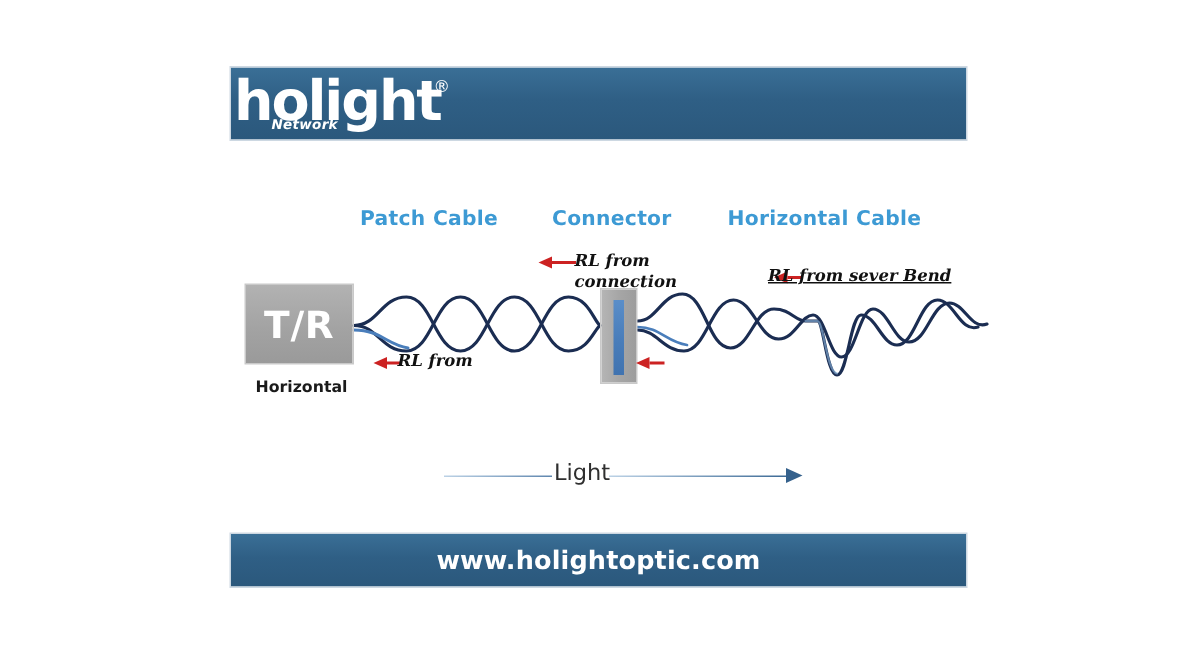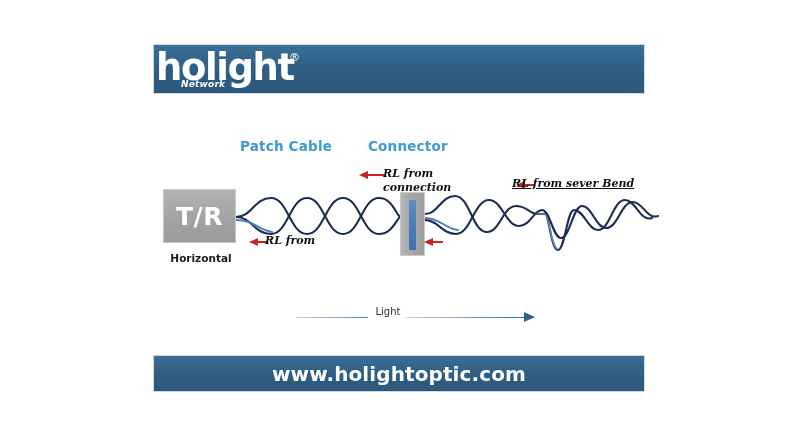--- a/index.html
+++ b/index.html
@@ -214,41 +214,41 @@
     border-bottom: 5.5px solid transparent;
     border-left: 11px solid #35618c;
   }
   .light-text {
     position: absolute;
     left: 68px;
     top: 0px;
     width: 48px;
     text-align: center;
     font-family: "DejaVu Sans", sans-serif;
-    font-size: 10px;
+    font-size: 15px;
     color: #2f2f2f;
   }
 
   
   .footer-banner {
     position: absolute;
     left: 153px;
     top: 355px;
     width: 492px;
     height: 37px;
     background: linear-gradient(180deg, #3a6f96 0%, #2f5f85 45%, #2b587c 100%);
     border: 1px solid #cdd8e2;
     box-sizing: border-box;
     display: flex;
     align-items: center;
     justify-content: center;
   }
   .footer-url {
     font-family: "DejaVu Sans", sans-serif;
-    font-size: 20px;
+    font-size: 17px;
     font-weight: bold;
     color: #ffffff;
     letter-spacing: 0.1px;
   }
   svg { display: block; }
 </style>
 </head>
 <body>
 
 <div class="page">
@@ -258,20 +258,21 @@
       <span class="logo-word">holight</span>
       <span class="logo-reg">®</span>
       <span class="logo-sub">Network</span>
     </div>
   </div>
 
   <div class="diagram">
 
     <div class="section-label lbl-patch">Patch Cable</div>
     <div class="section-label lbl-conn">Connector</div>
+    <div class="section-label lbl-horiz">Horizontal Cable</div>
 
     <svg width="793" height="230" viewBox="0 0 793 230" style="position:absolute;left:0;top:0;">
 
       <path d="M236,107 C252,107 254,88 271,88 C288,88 290,124 307,124
                C324,124 326,88 343,88 C360,88 362,124 379,124 C392,124 396,110 400,107" fill="none" stroke="#1b2d52" stroke-width="2.1" stroke-linecap="round"></path>
       <path d="M236,107 C252,107 254,124 271,124 C288,124 290,88 307,88
                C324,88 326,124 343,124 C360,124 362,88 379,88 C392,88 396,104 400,107" fill="none" stroke="#1b2d52" stroke-width="2.1" stroke-linecap="round"></path>
       <path d="M236,110 C254,110 258,120 272,122" fill="none" stroke="#4a7ebb" stroke-width="2" stroke-linecap="round"></path>
 
       <path d="M425,104 C438,104 441,86 455,86 C470,86 472,122 487,122

